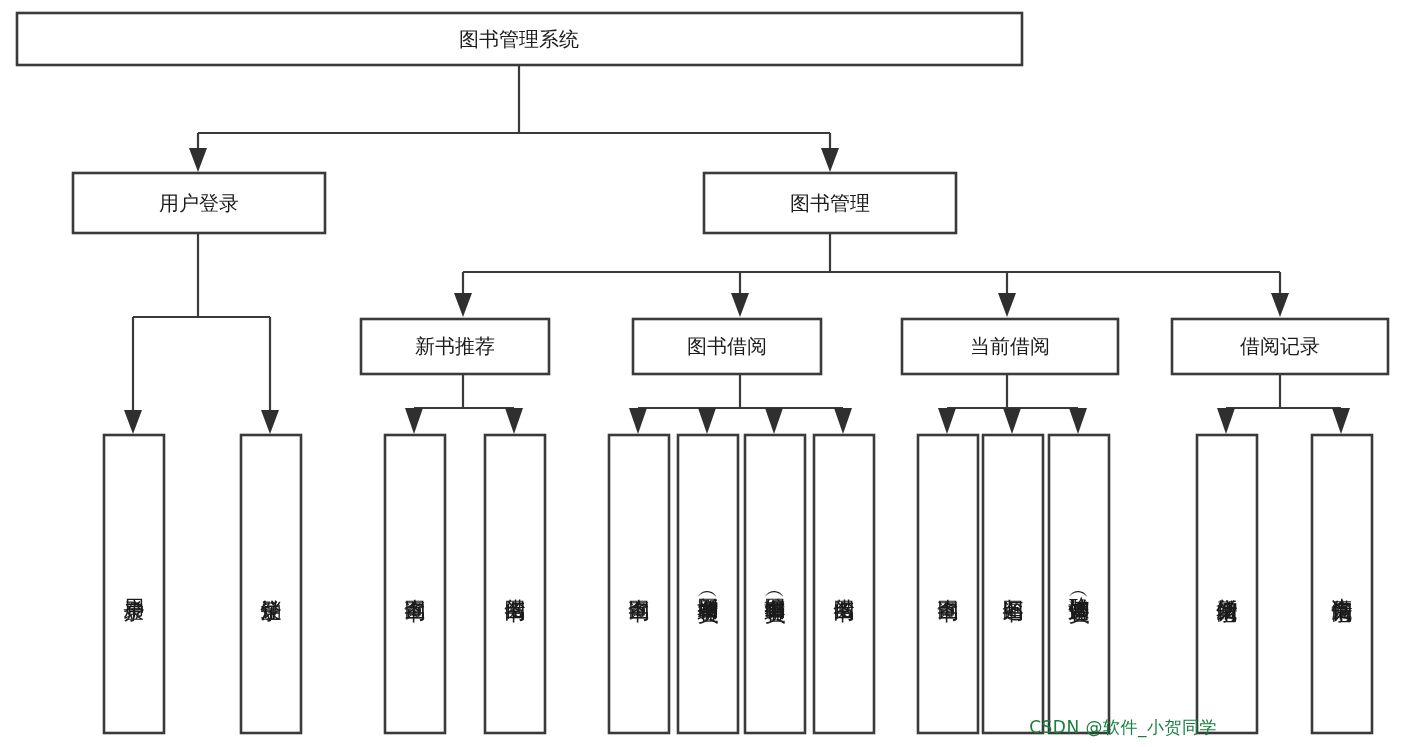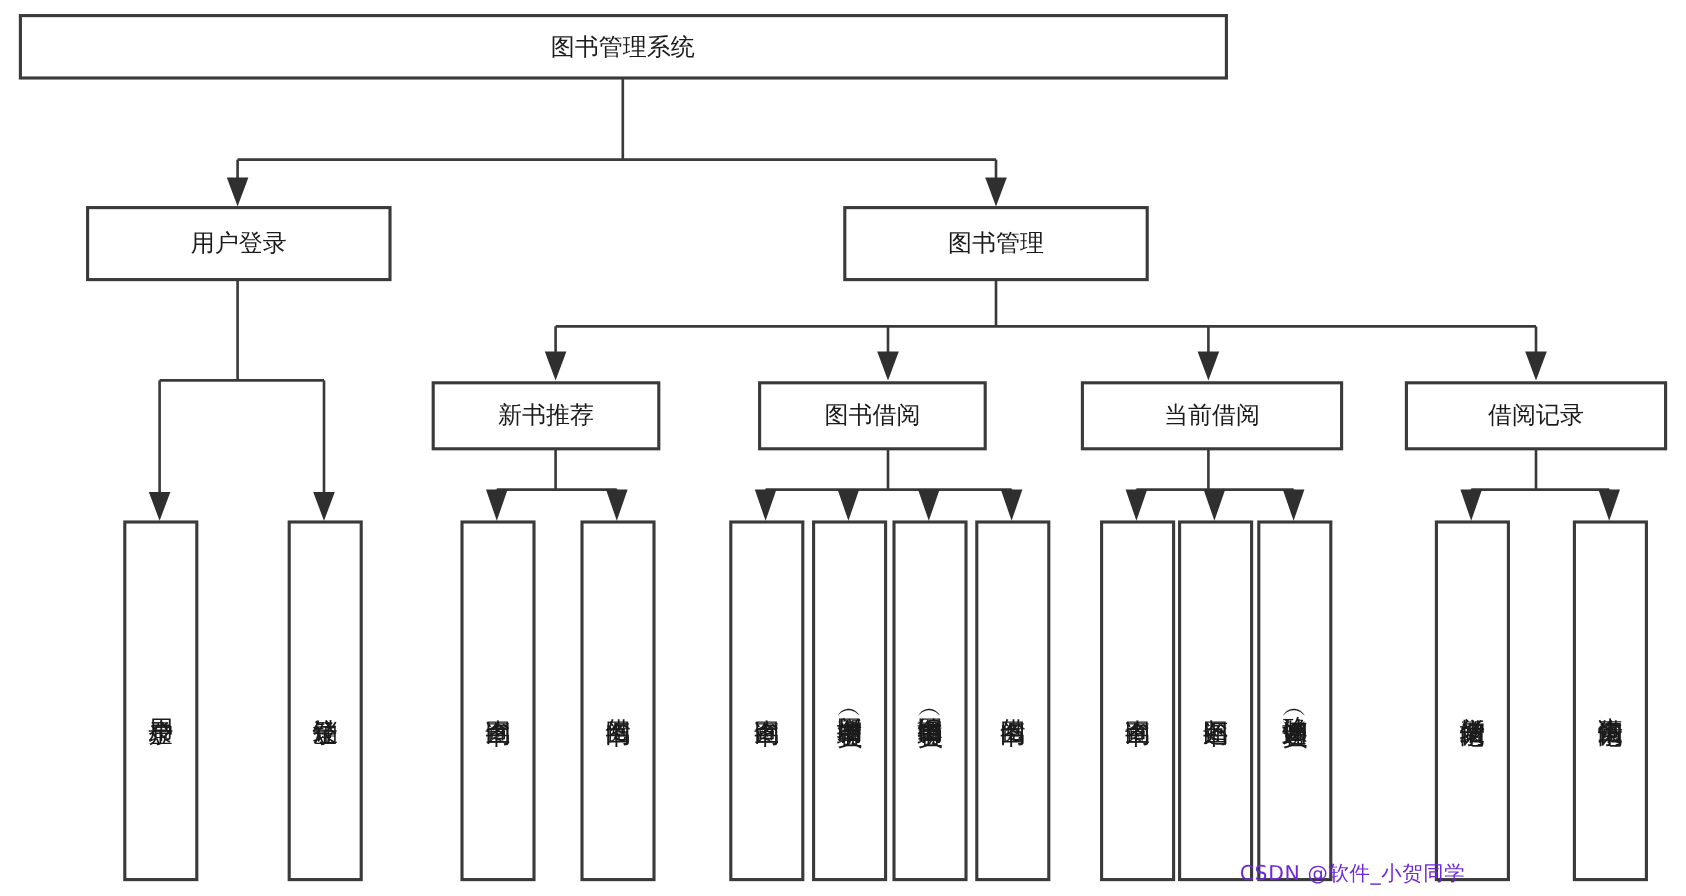--- a/index.html
+++ b/index.html
@@ -12,21 +12,20 @@
     width: 1405px;
     height: 747px;
     overflow: hidden;
     font-family: "DejaVu Sans", "Liberation Sans", sans-serif;
   }
   #diagram-root {
     position: relative;
     width: 1225px;
     height: 747px;
     background: #ffffff;
-    padding-left: 28px;
   }
   svg#flowchart {
     position: absolute;
     left: 0;
     top: 0;
     width: 1405px;
     height: 747px;
     display: block;
   }
   .node-box-thick {
@@ -64,25 +63,25 @@
     font-family: "DejaVu Sans", "Liberation Sans", sans-serif;
     font-size: 21px;
     line-height: 1.05;
     color: #1b1b1b;
     letter-spacing: 1px;
     white-space: nowrap;
     text-align: center;
   }
   .watermark {
     position: absolute;
-    right: 32px;
+    right: 8px;
     bottom: 8px;
     font-family: "DejaVu Sans", "Liberation Sans", sans-serif;
     font-size: 17px;
-    color: #6d28d9;
+    color: #15803d;
     letter-spacing: 0.5px;
     white-space: nowrap;
     user-select: none;
   }
 </style>
 </head>
 <body>
 
 <div id="diagram-root">
 

